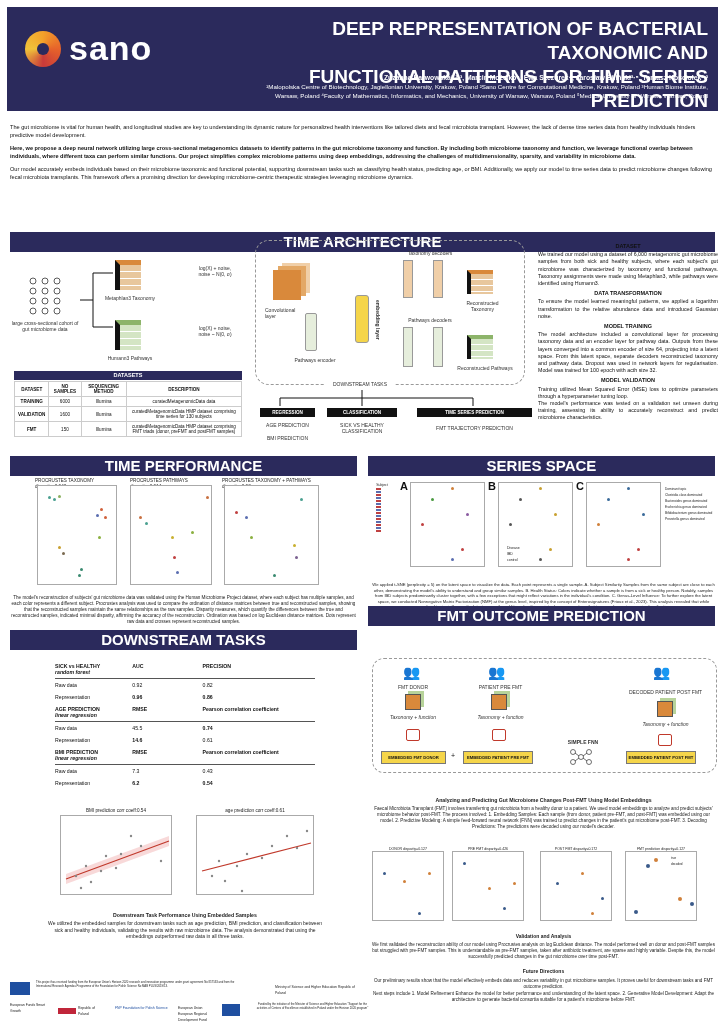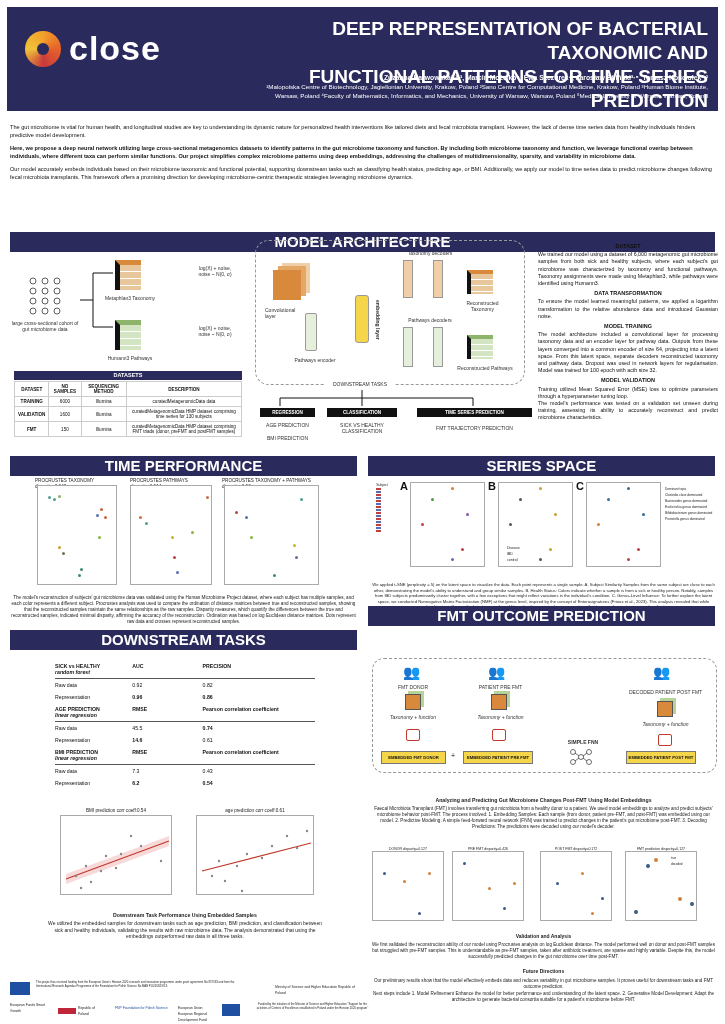--- a/index.html
+++ b/index.html
@@ -35,40 +35,40 @@
 .yellow{position:absolute;background:#f5d54a;border:1px solid #777;font-size:4.2px;text-align:center;line-height:11px;font-weight:bold}
 .footer{position:absolute;left:10px;top:978px;width:360px;height:44px}
 .dot{position:absolute;width:3px;height:3px;border-radius:50%}
 </style>
 </head>
 <body>
 
 <div class="header">
   <div class="logo">
     <div class="logo-mark"></div>
-    <span class="logo-text">close</span>
+    <span class="logo-text">sano</span>
   </div>
   <div class="title">
     <div>DEEP REPRESENTATION OF BACTERIAL TAXONOMIC AND</div>
     <div>FUNCTIONAL PATTERNS FOR TIME SERIES PREDICTION</div>
   </div>
   <div class="authors">
     <div class="a">Zuzanna Karwowska¹·²·³, Marcin Możejko⁴, Ewa Szczurek⁴, Jarosław Biliński³·⁵, Tomasz Kosciolek²·³</div>
     <div>¹Malopolska Centre of Biotechnology, Jagiellonian University, Krakow, Poland ²Sano Centre for Computational Medicine, Krakow, Poland ³Human Biome Institute,</div>
     <div>Warsaw, Poland ⁴Faculty of Mathematics, Informatics, and Mechanics, University of Warsaw, Warsaw, Poland ⁵Medical University of Warsaw, Warsaw, Poland</div>
   </div>
 </div>
 
 <div class="intro">
   <p>The gut microbiome is vital for human health, and longitudinal studies are key to understanding its dynamic nature for personalized health interventions like tailored diets and fecal microbiota transplant. However, the lack of dense time series data from healthy individuals hinders predictive model development.</p>
   <p class="b">Here, we propose a deep neural network utilizing large cross-sectional metagenomics datasets to identify patterns in the gut microbiome taxonomy and function. By including both microbiome taxonomy and function, we leverage functional overlap between individuals, where different taxa can perform similar functions. Our project simplifies complex microbiome patterns using deep embeddings, addressing the challenges of multidimensionality, sparsity, and variability in microbiome data.</p>
   <p>Our model accurately embeds individuals based on their microbiome taxonomic and functional potential, supporting downstream tasks such as classifying health status, predicting age, or BMI. Additionally, we apply our model to time series data to predict microbiome changes following fecal microbiota transplants. This framework offers a promising direction for developing microbiome-centric therapeutic strategies leveraging microbiome dynamics.</p>
 </div>
 
-<div class="sec" style="left:10px;top:232px;width:705px;height:20px;font-size:15px;line-height:20px">MODEL ARCHITECTURE</div>
+<div class="sec" style="left:10px;top:232px;width:705px;height:20px;font-size:15px;line-height:20px">TIME ARCHITECTURE</div>
 
 <div class="diagram">
 
   <svg style="position:absolute;left:20px;top:30px" width="50" height="40">
     <g fill="none" stroke="#333" stroke-width="0.8">
       <circle cx="8" cy="6" r="3"></circle>
         <circle cx="20" cy="6" r="3"></circle>
         <circle cx="32" cy="6" r="3"></circle>
       <circle cx="8" cy="16" r="3"></circle>
         <circle cx="20" cy="16" r="3"></circle>

